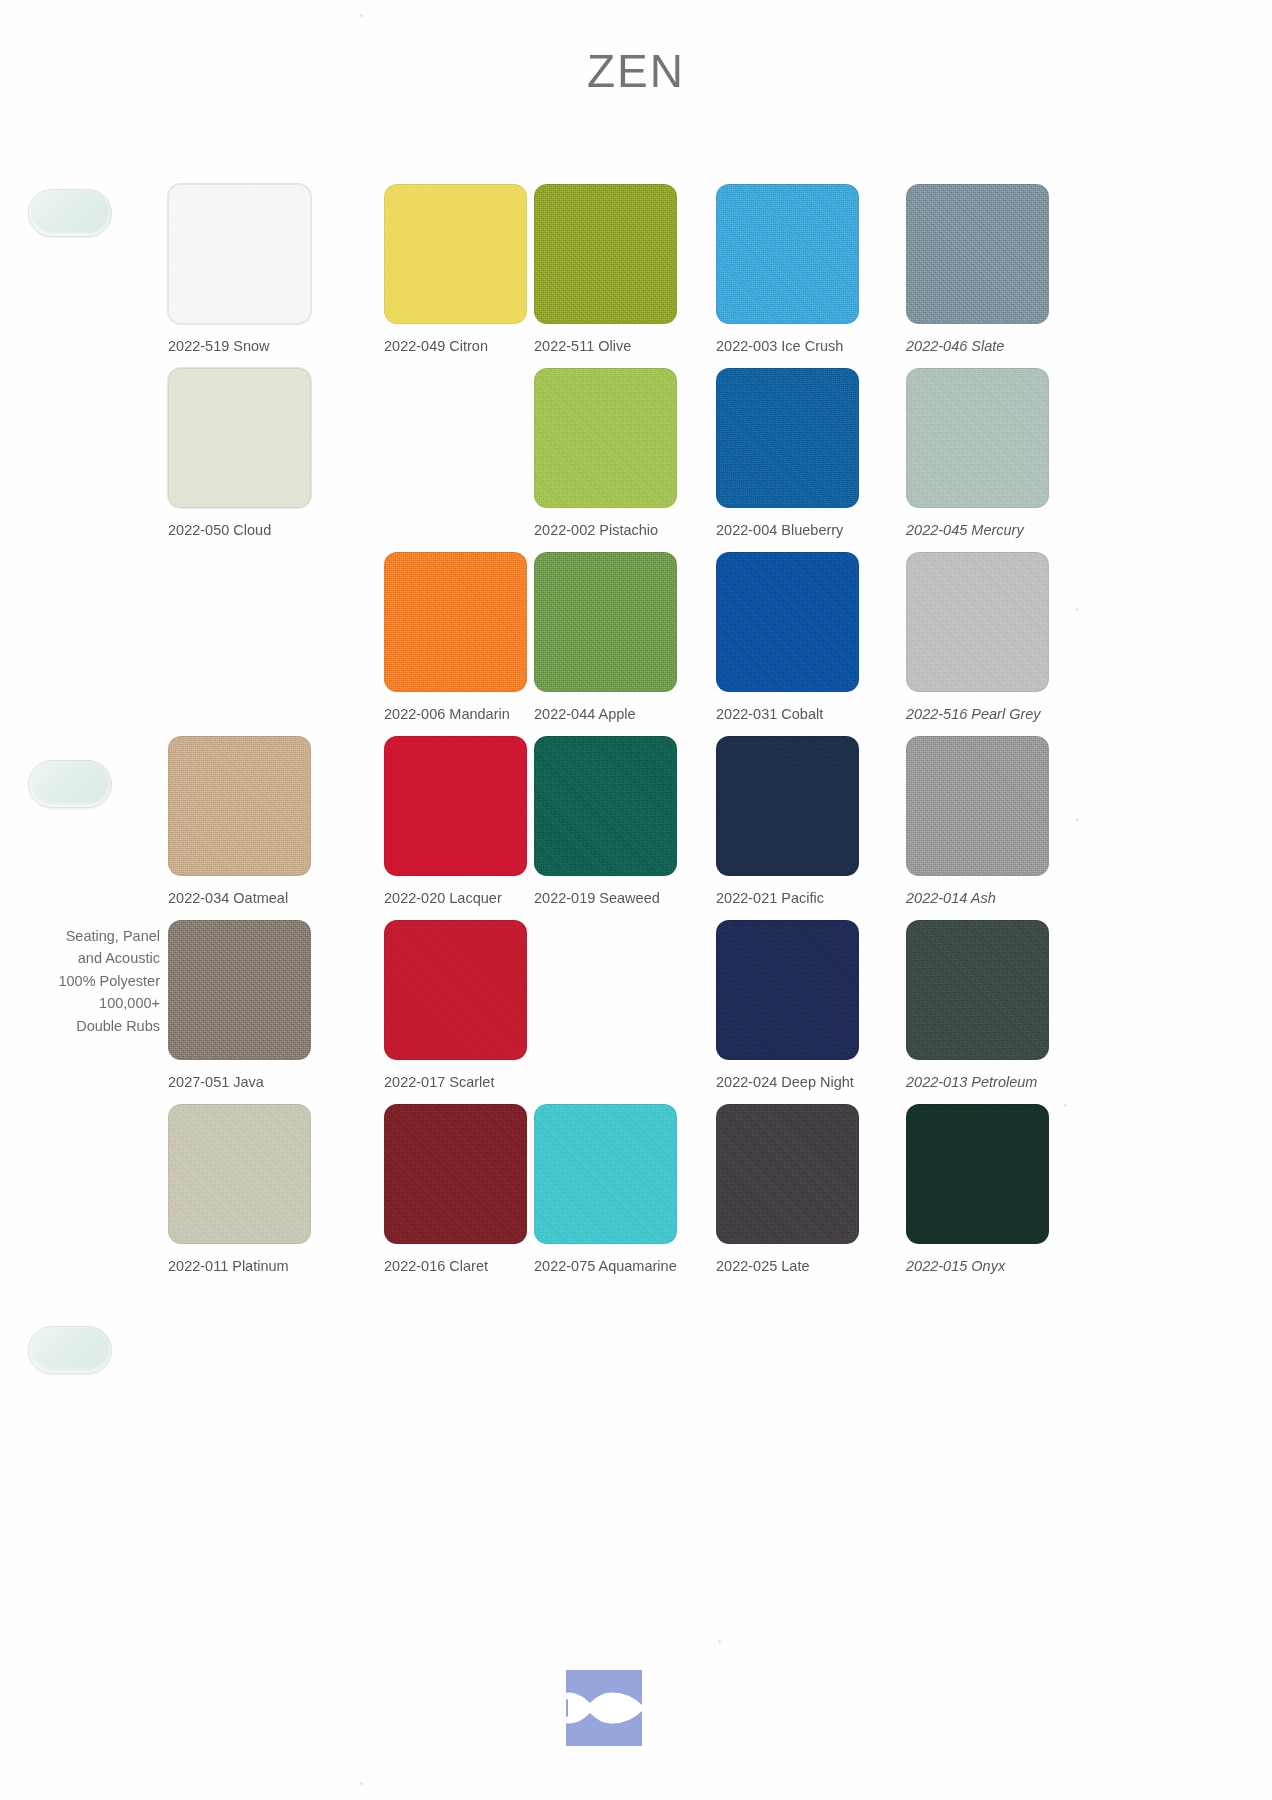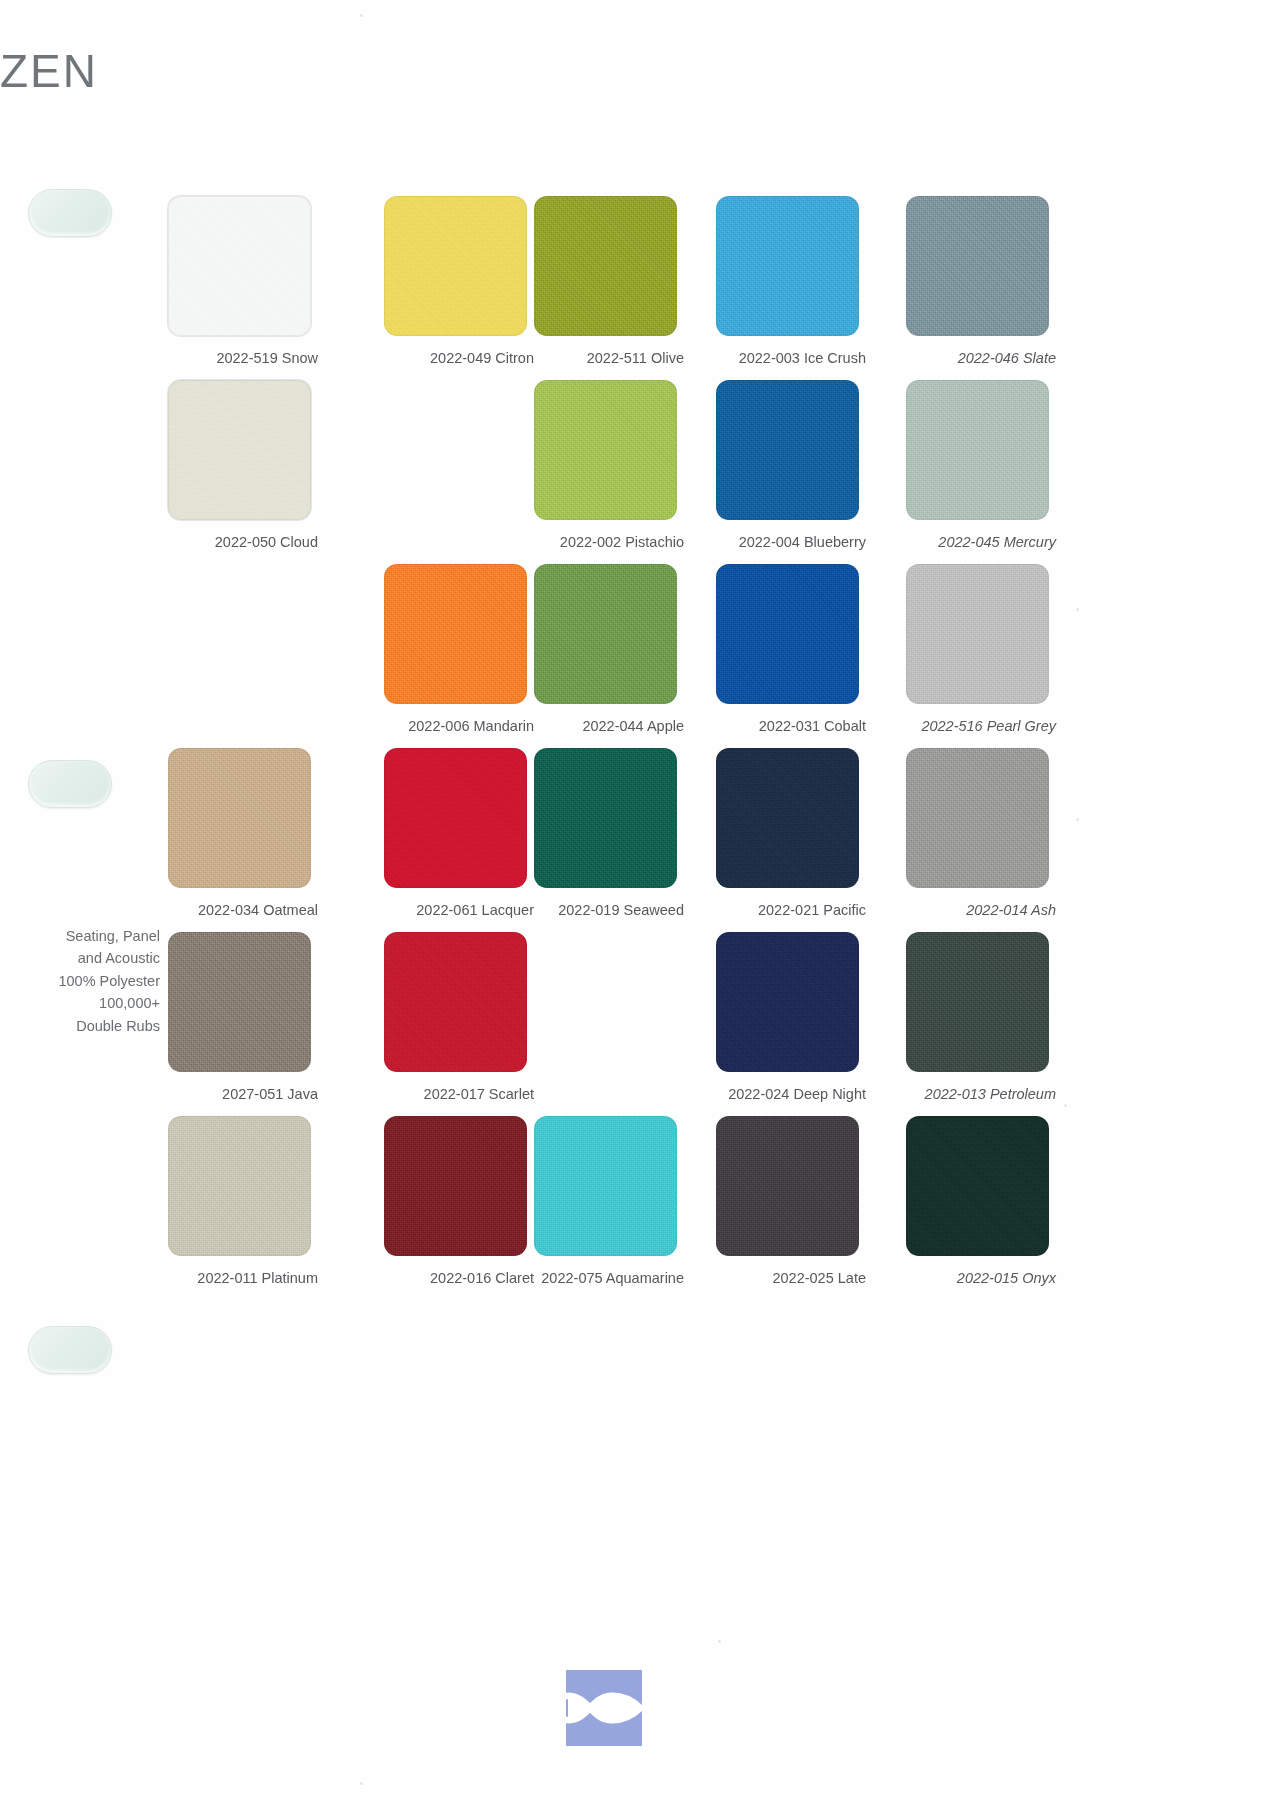--- a/index.html
+++ b/index.html
@@ -31,21 +31,21 @@
     border-radius: 50%;
     opacity: .55;
   }
 
   
   #title {
     position: absolute;
     top: 44px;
     left: 0;
     width: 1272px;
-    text-align: left;
+    text-align: center;
     font-size: 46px;
     font-weight: 400;
     letter-spacing: 2px;
     color: #6f7578;
     font-family: "Liberation Sans", sans-serif;
   }
 
   
   .pill {
     position: absolute;
@@ -57,23 +57,22 @@
     box-shadow: 0 1px 2px rgba(0,0,0,.07), inset 0 -2px 4px rgba(255,255,255,.9);
   }
   #pill-1 { left: 28px; top: 189px; }
   #pill-2 { left: 28px; top: 760px; }
   #pill-3 { left: 28px; top: 1326px; }
 
   
   #grid {
     position: absolute;
     left: 168px;
-    top: 196px;
+    top: 184px;
     width: 890px;
-    text-align: right;
   }
   .grid-row {
     position: relative;
     height: 184px;
   }
   .cell {
     position: absolute;
     width: 150px;
   }
   .cell.c0 { left: 0px; }
@@ -232,21 +231,21 @@
           <div class="cap">2022-516 Pearl Grey</div>
         </div>
       </div>
       <div class="grid-row">
         <div class="cell c0">
           <div class="swatch" style="background: rgb(201, 174, 141);"></div>
           <div class="cap">2022-034 Oatmeal</div>
         </div>
         <div class="cell c1">
           <div class="swatch" style="background: rgb(206, 22, 48);"></div>
-          <div class="cap">2022-061 Lacquer</div>
+          <div class="cap">2022-020 Lacquer</div>
         </div>
         <div class="cell c2">
           <div class="swatch" style="background: rgb(18, 96, 79);"></div>
           <div class="cap">2022-019 Seaweed</div>
         </div>
         <div class="cell c3">
           <div class="swatch" style="background: rgb(29, 46, 71);"></div>
           <div class="cap">2022-021 Pacific</div>
         </div>
         <div class="cell c4">

